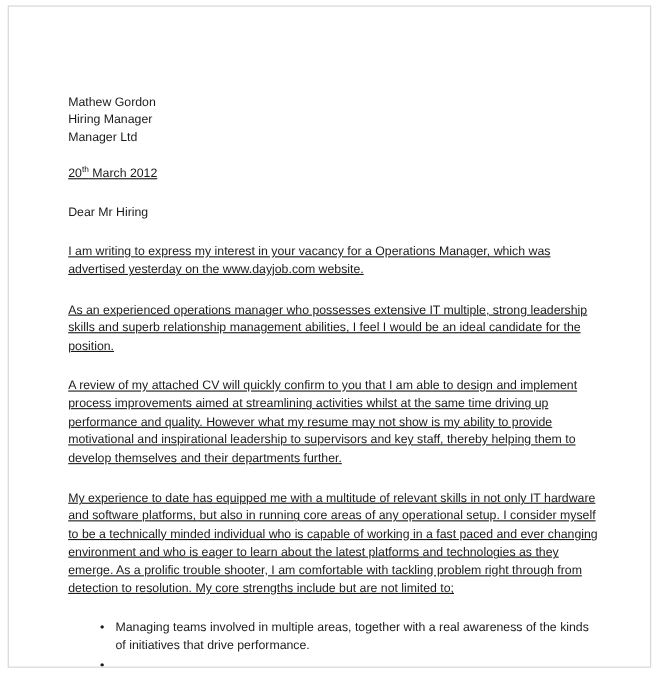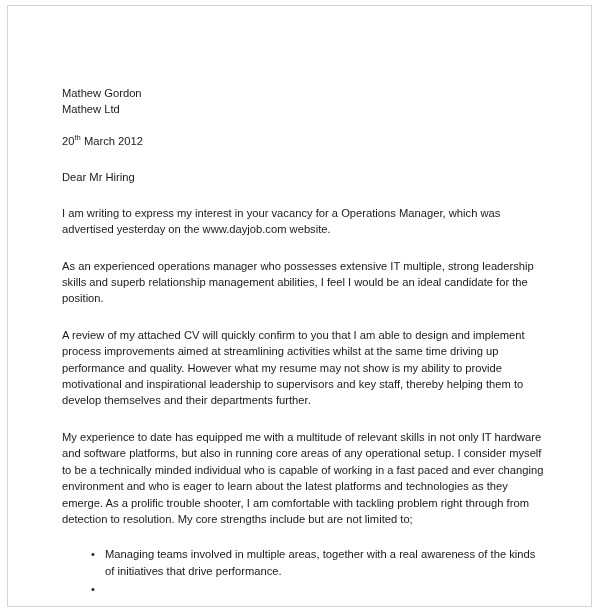--- a/index.html
+++ b/index.html
@@ -36,37 +36,39 @@
   .addr-line {
     font-size: 11.2px;
     line-height: 16.2px;
     white-space: nowrap;
   }
   .date-line {
     font-size: 11.2px;
     line-height: 16.2px;
     margin-top: 16px;
     white-space: nowrap;
+    text-decoration: underline;
   }
   .date-line sup {
     font-size: 7.6px;
     vertical-align: super;
     line-height: 0;
   }
   .salutation {
     font-size: 11.2px;
     line-height: 16.2px;
     margin-top: 19px;
   }
   p.para {
     font-size: 11.2px;
     line-height: 16.4px;
     margin: 0;
     margin-top: 20px;
     text-align: left;
+    text-decoration: underline;
   }
   ul.bullets {
     margin: 0;
     margin-top: 19px;
     padding: 0;
     list-style: none;
   }
   ul.bullets li {
     position: relative;
     font-size: 11.2px;
@@ -84,21 +86,22 @@
   .bullet-wide { max-width: 420px; }
 </style>
 </head>
 <body>
 
 <div id="page">
   <div id="content">
 
     <div>
       <div class="addr-line">Mathew Gordon</div>
-      <div class="addr-line">Mathew Ltd</div>
+      <div class="addr-line">Hiring Manager</div>
+      <div class="addr-line">Manager Ltd</div>
     </div>
 
     <div class="date-line"><span>20</span><sup>th</sup><span> March 2012</span></div>
 
     <div class="salutation">Dear Mr Hiring</div>
 
     <p class="para">I am writing to express my interest in your vacancy for a Operations Manager, which was advertised yesterday on the www.dayjob.com website.</p>
     <p class="para">As an experienced operations manager who possesses extensive IT multiple, strong leadership skills and superb relationship management abilities, I feel I would be an ideal candidate for the position.</p>
     <p class="para">A review of my attached CV will quickly confirm to you that I am able to design and implement process improvements aimed at streamlining activities whilst at the same time driving up performance and quality. However what my resume may not show is my ability to provide motivational and inspirational leadership to supervisors and key staff, thereby helping them to develop themselves and their departments further.</p>
     <p class="para">My experience to date has equipped me with a multitude of relevant skills in not only IT hardware and software platforms, but also in running core areas of any operational setup. I consider myself to be a technically minded individual who is capable of working in a fast paced and ever changing environment and who is eager to learn about the latest platforms and technologies as they emerge. As a prolific trouble shooter, I am comfortable with tackling problem right through from detection to resolution. My core strengths include but are not limited to;</p>

